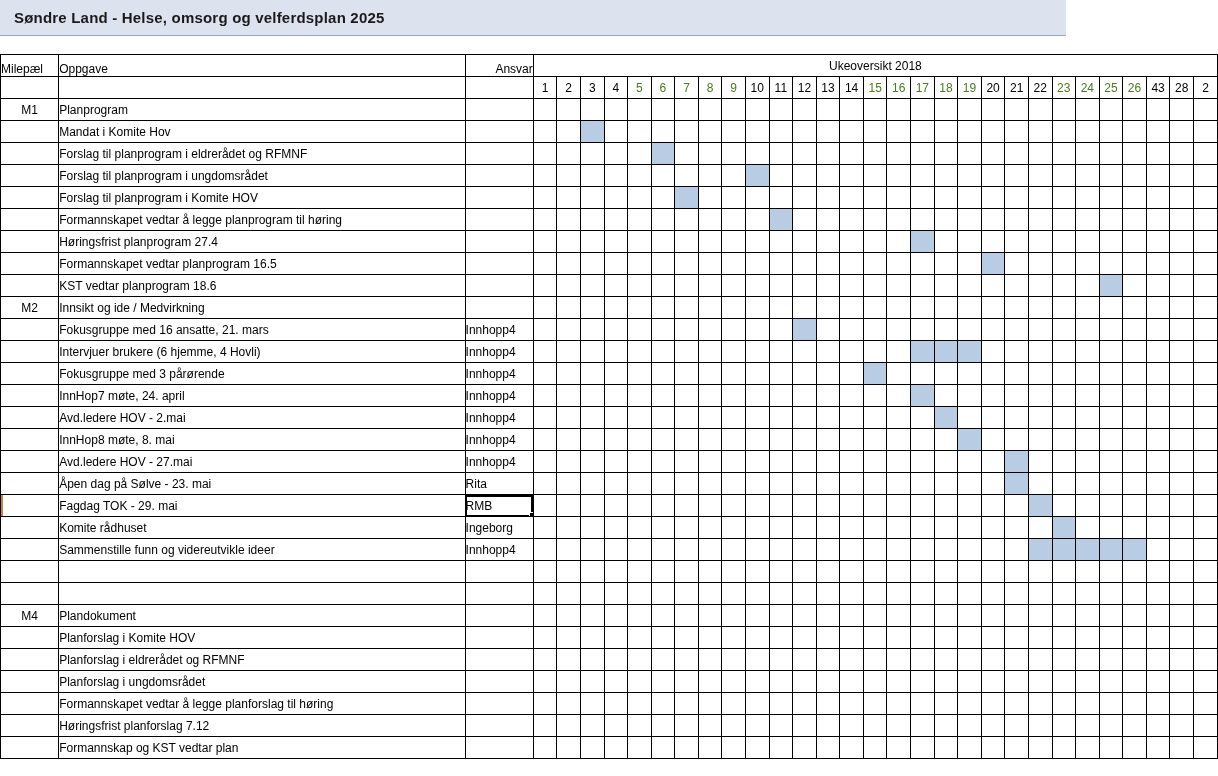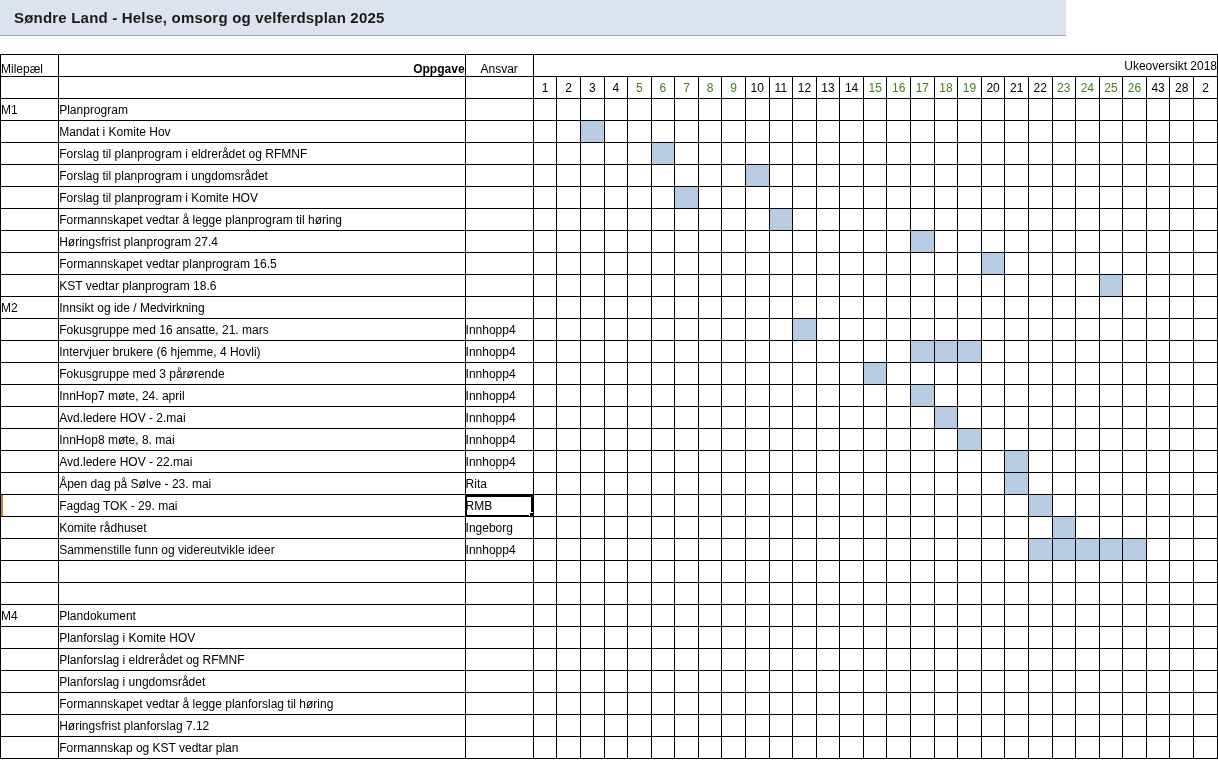--- a/index.html
+++ b/index.html
@@ -50,36 +50,35 @@
   table.gantt td, table.gantt th {
     border: 1px solid #000000;
     padding: 0;
     font-weight: normal;
     font-size: 12px;
     height: 22px;
     box-sizing: border-box;
     overflow: hidden;
     white-space: nowrap;
   }
-  .c-mile { width: 58px; }
+  .c-mile { width: 58px; text-align: center; }
   .c-task { width: 405px; }
   .c-resp { width: 68px; }
   .c-week { width: 23.5px; text-align: center; font-size: 11px; }
 
   .cell-pad { padding-left: 4px; }
   .cell-pad2 { padding-left: 8px; margin-left: 36px; }
   .cell-pad3 { padding-left: 16px; }
 
   .hdr {
     font-weight: bold;
     vertical-align: bottom;
   }
   .hdr-tall { height: 30px; }
   .weeks-title {
-    text-align: right;
     font-weight: bold;
     font-size: 12px;
     padding-right: 6px;
   }
   .bold { font-weight: bold; }
   .bar { background: #b8cce4; }
   .wk-green { color: #4a7a1e; }
 
   
   .selected {
@@ -149,22 +148,22 @@
         <col style="width: 23.5px;">
         <col style="width: 23.5px;">
         <col style="width: 23.5px;">
         <col style="width: 23.5px;">
         <col style="width: 23.5px;">
         <col style="width: 23.5px;">
       </colgroup>
     <thead>
       <tr>
         <th class="c-mile hdr cell-pad hdr-tall" style="text-align:left;">Milepæl</th>
-        <th class="c-task hdr cell-pad hdr-tall" style="text-align:right;font-weight:bold;">Oppgave</th>
-        <th class="c-resp hdr cell-pad hdr-tall" style="text-align:center;">Ansvar</th>
+        <th class="c-task hdr cell-pad hdr-tall" style="text-align:left;">Oppgave</th>
+        <th class="c-resp hdr cell-pad hdr-tall" style="text-align:right;">Ansvar</th>
         <th class="weeks-title hdr-tall" id="weeks-title-cell" colspan="29">Ukeoversikt 2018</th>
       </tr>
       <tr id="week-header-row">
         <td class="c-mile"></td>
         <td class="c-task"></td>
         <td class="c-resp"></td>
       <td class="c-week">1</td>
           <td class="c-week">2</td>
           <td class="c-week">3</td>
           <td class="c-week">4</td>
@@ -735,21 +734,21 @@
           <td class="c-week"></td>
           <td class="c-week"></td>
           <td class="c-week"></td>
           <td class="c-week"></td>
           <td class="c-week"></td>
           <td class="c-week"></td>
           <td class="c-week"></td>
         </tr>
         <tr>
           <td class="c-mile cell-pad"></td>
-          <td class="c-task cell-pad2">Avd.ledere HOV - 22.mai</td>
+          <td class="c-task cell-pad2">Avd.ledere HOV - 27.mai</td>
           <td class="c-resp cell-pad">Innhopp4</td>
           <td class="c-week"></td>
           <td class="c-week"></td>
           <td class="c-week"></td>
           <td class="c-week"></td>
           <td class="c-week"></td>
           <td class="c-week"></td>
           <td class="c-week"></td>
           <td class="c-week"></td>
           <td class="c-week"></td>

